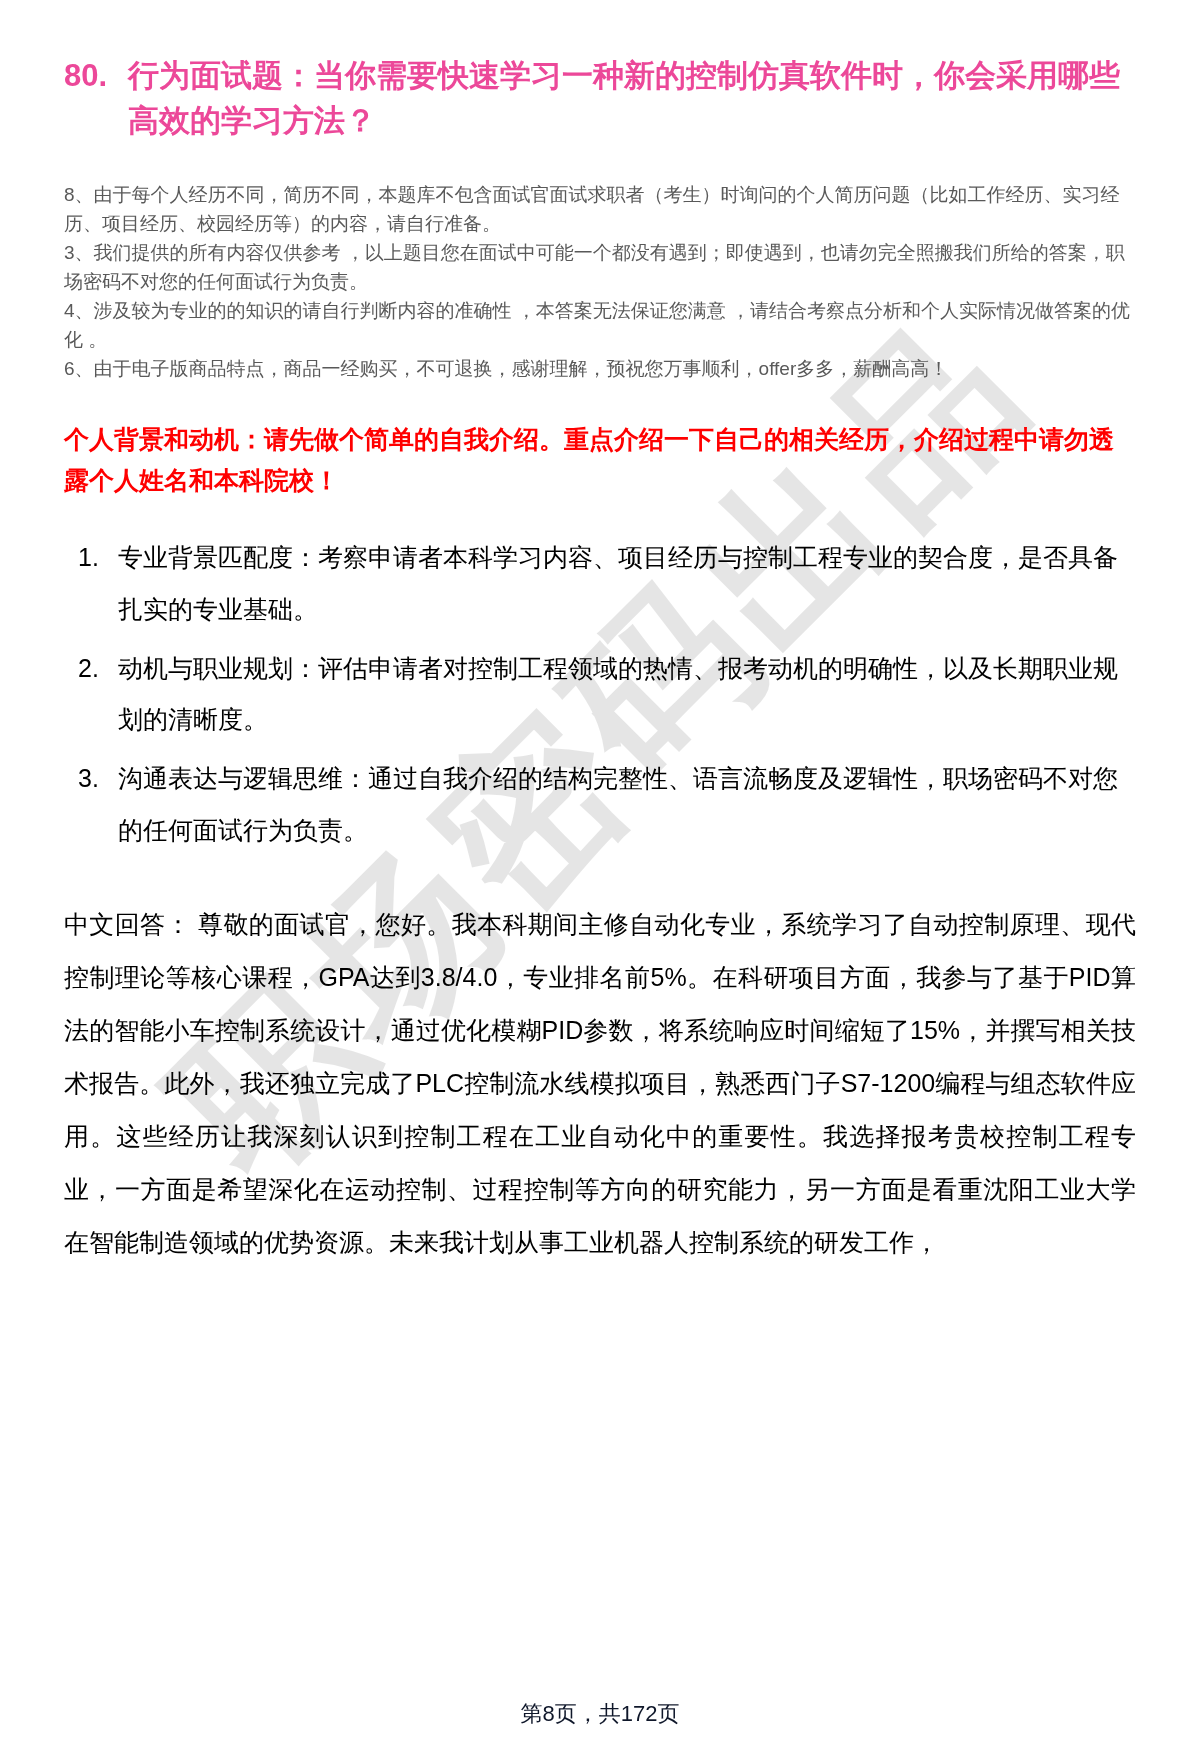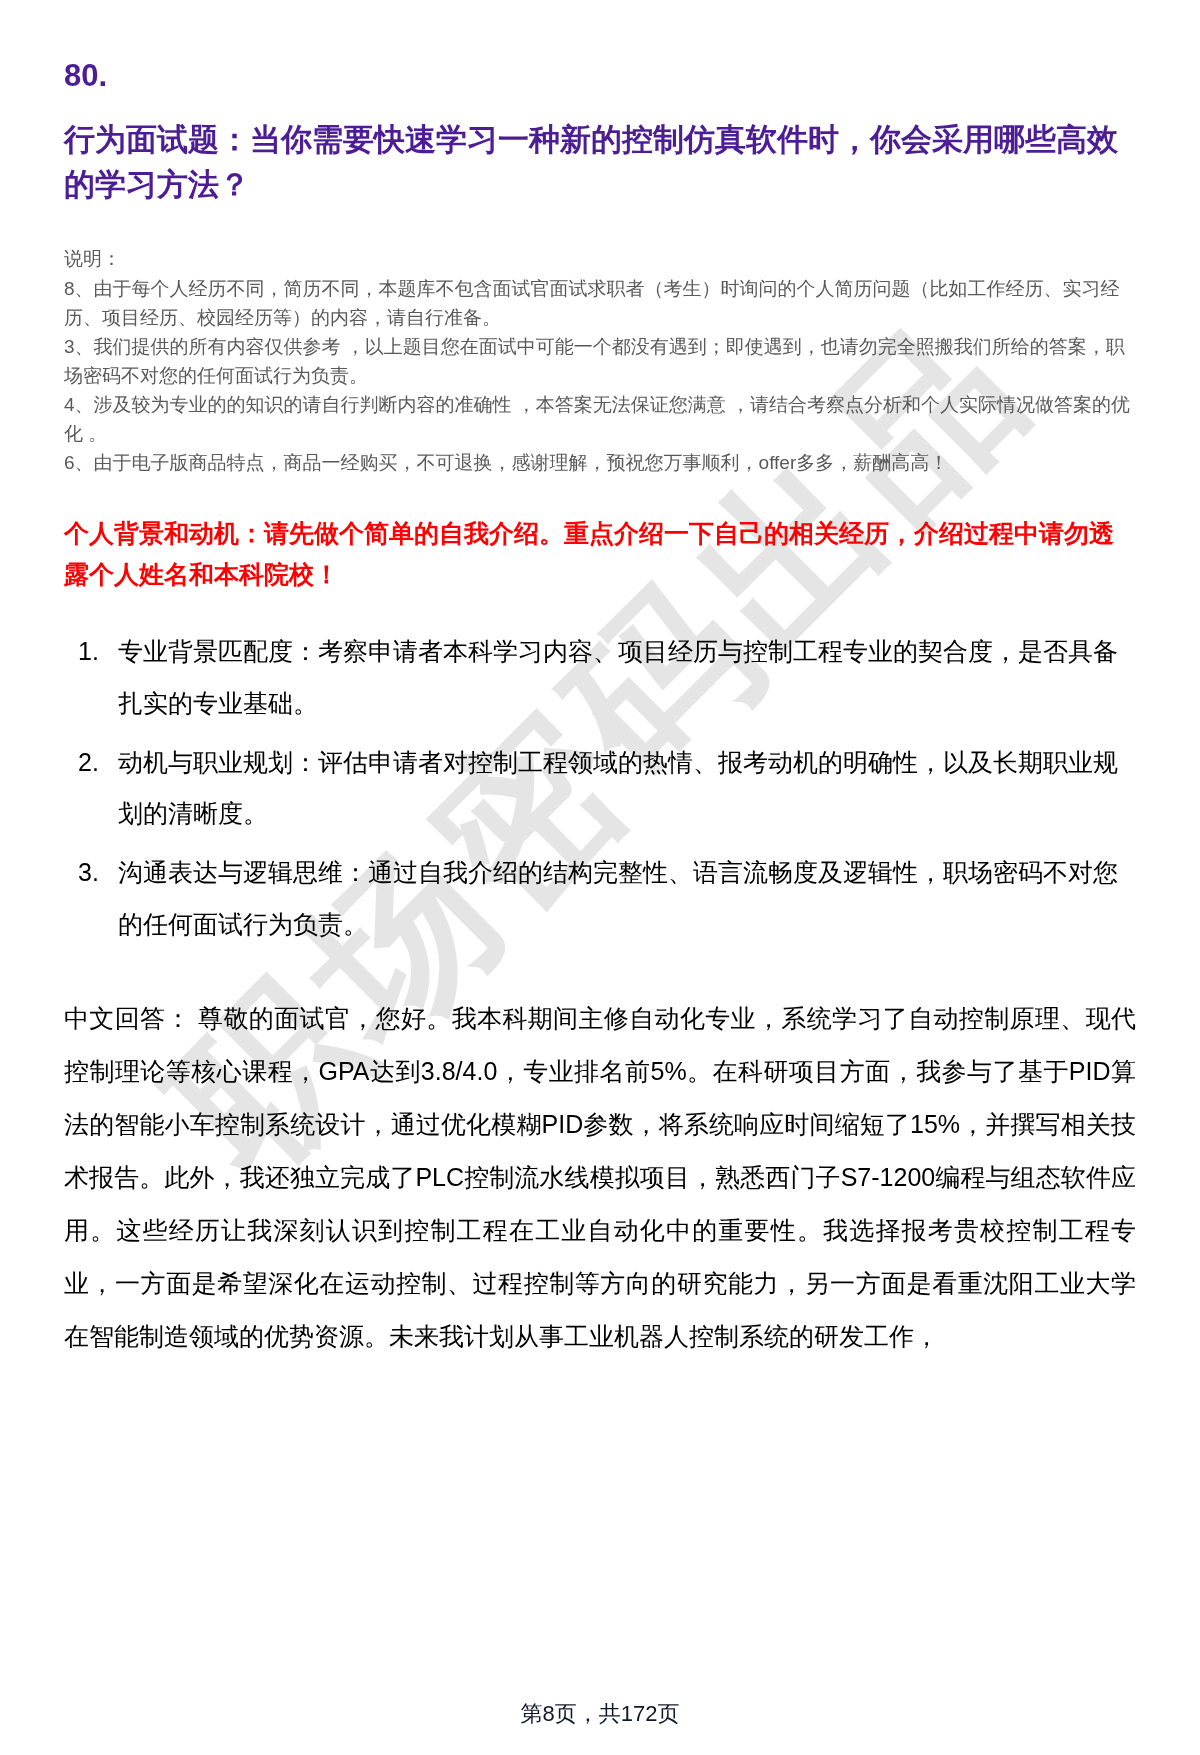--- a/index.html
+++ b/index.html
@@ -32,23 +32,22 @@
   }
   .content {
     position: relative;
     z-index: 1;
     padding: 54px 64px 0 64px;
   }
   .title {
     display: flex;
     font-size: 31px;
     font-weight: bold;
-    color: #4c1d95;
+    color: #ec4899;
     line-height: 1.45;
-    flex-direction: column;
   }
   .title .qnum { flex: 0 0 64px; }
   .title .qtext { flex: 1; }
   .notes {
     margin-top: 36px;
     color: #595959;
     font-size: 19px;
     line-height: 1.53;
   }
   .notes .notes-label { margin-bottom: 1px; }
@@ -107,21 +106,20 @@
   <div class="watermark">职场密码出品</div>
 
   <div class="content">
 
     <h1 class="title">
       <span class="qnum">80.</span>
       <span class="qtext">行为面试题：当你需要快速学习一种新的控制仿真软件时，你会采用哪些高效的学习方法？</span>
     </h1>
 
     <div class="notes">
-      <div class="notes-label">说明：</div>
       <p class="note">8、由于每个人经历不同，简历不同，本题库不包含面试官面试求职者（考生）时询问的个人简历问题（比如工作经历、实习经历、项目经历、校园经历等）的内容，请自行准备。</p>
       <p class="note">3、我们提供的所有内容仅供参考 ，以上题目您在面试中可能一个都没有遇到；即使遇到，也请勿完全照搬我们所给的答案，职场密码不对您的任何面试行为负责。</p>
       <p class="note">4、涉及较为专业的的知识的请自行判断内容的准确性 ，本答案无法保证您满意 ，请结合考察点分析和个人实际情况做答案的优化 。</p>
       <p class="note">6、由于电子版商品特点，商品一经购买，不可退换，感谢理解，预祝您万事顺利，offer多多，薪酬高高！</p>
     </div>
 
     <p class="highlight">个人背景和动机：请先做个简单的自我介绍。重点介绍一下自己的相关经历，介绍过程中请勿透露个人姓名和本科院校！</p>
 
 
     <ol class="analysis-list">

